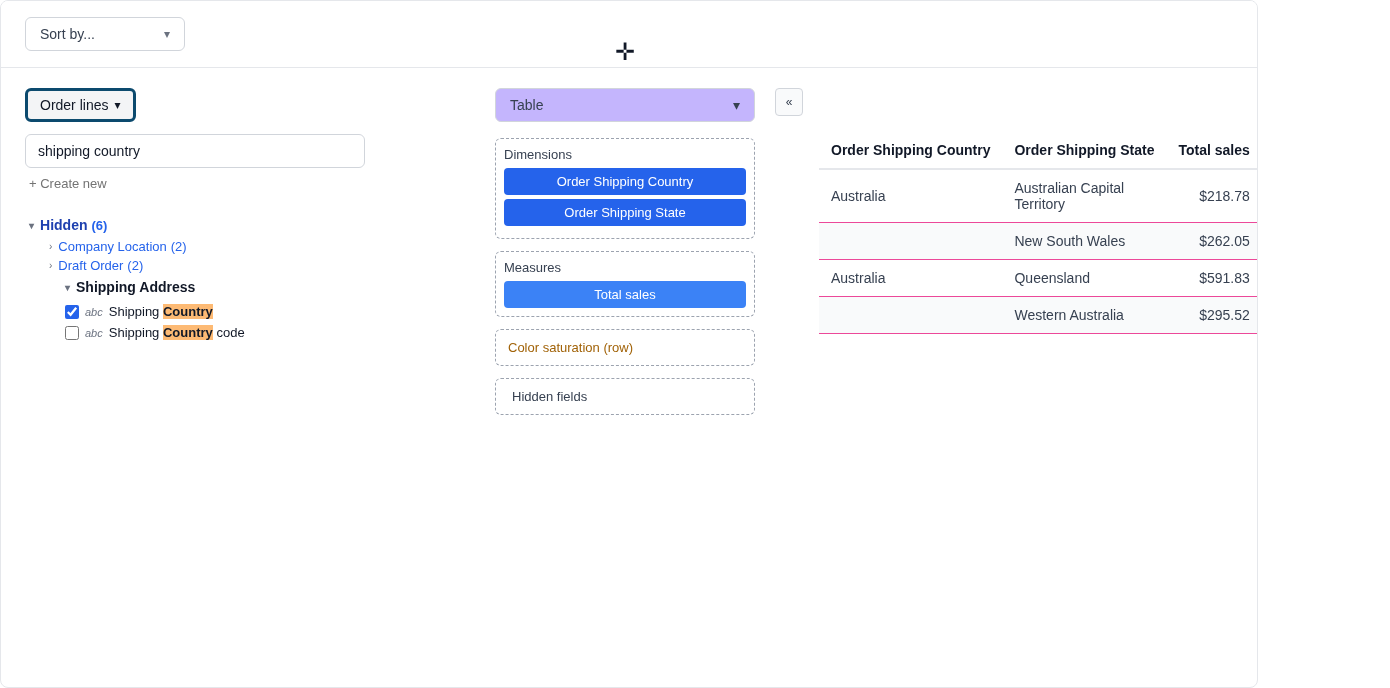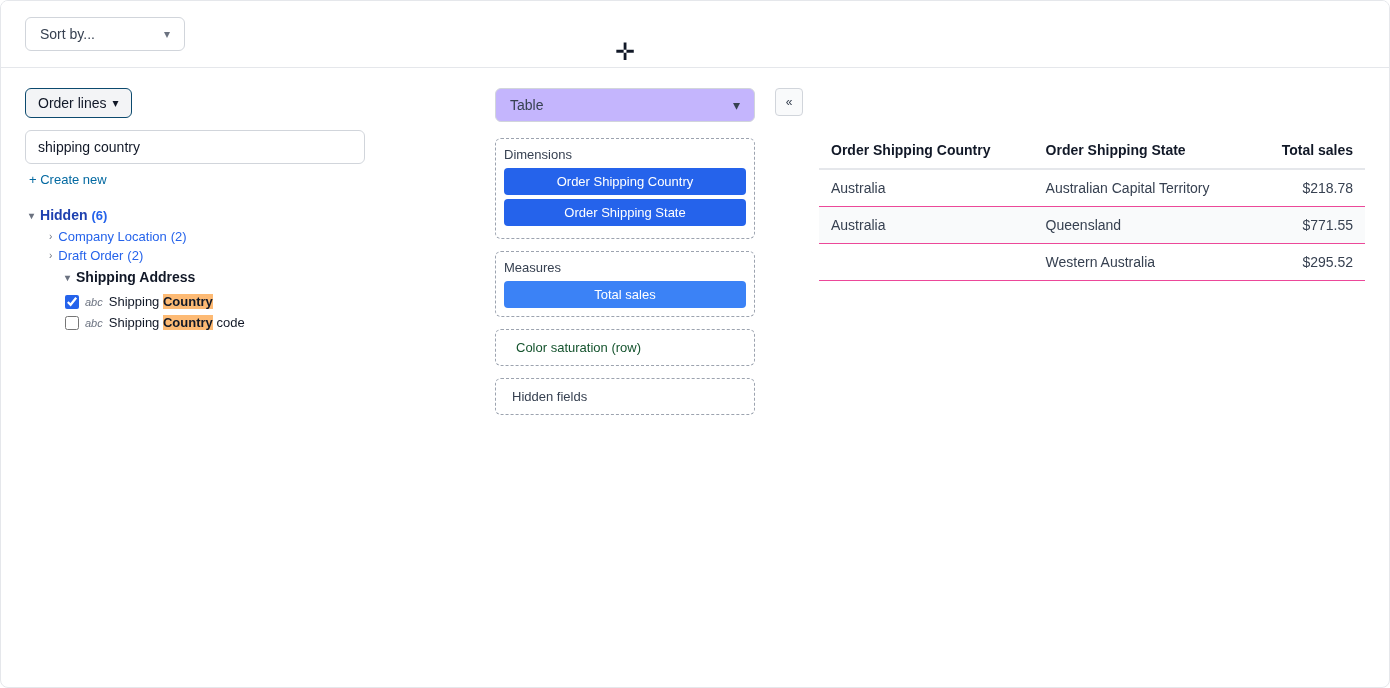--- a/index.html
+++ b/index.html
@@ -3,21 +3,21 @@
   <meta charset="utf-8">
   <style>
     * { box-sizing: border-box; margin: 0; padding: 0; }
     body {
       font-family: -apple-system, BlinkMacSystemFont, 'Segoe UI', sans-serif;
       background: #fff;
       color: #333;
       font-size: 14px;
     }
     .page-wrapper {
-      width: 1390px;
+      width: 1258px;
       min-height: 688px;
       background: #fff;
       position: relative;
       border: 1px solid #e5e7eb;
       border-radius: 8px;
       overflow: hidden;
     }
     
     .sort-bar {
       padding: 16px 24px;
@@ -53,21 +53,21 @@
     
     .field-explorer {
       width: 340px;
       flex-shrink: 0;
     }
     .order-lines-btn {
       display: inline-flex;
       align-items: center;
       gap: 6px;
       background: #f3f4f6;
-      border: 1px solid #0c4a6e;
+      border: 3px solid #0c4a6e;
       border-radius: 6px;
       padding: 6px 12px;
       font-size: 14px;
       font-weight: 500;
       color: #111827;
       cursor: pointer;
       margin-bottom: 12px;
     }
     .order-lines-btn .chevron {
       font-size: 12px;
@@ -79,24 +79,24 @@
       width: 100%;
       border: 1px solid #d1d5db;
       border-radius: 6px;
       padding: 8px 12px;
       font-size: 14px;
       color: #111827;
       outline: none;
       max-width: 420px;
     }
     .create-new-link {
-      color: #0369a1;
-      font-size: 13px;
-      cursor: pointer;
-      margin-bottom: 18px;
+      color: #737373;
+      font-size: 13px;
+      cursor: pointer;
+      margin-bottom: 24px;
       display: block;
       padding-left: 4px;
     }
     .tree-section {
       padding-left: 4px;
     }
     .tree-item {
       display: flex;
       align-items: center;
       gap: 4px;
@@ -223,24 +223,24 @@
       color: #fff;
       border-radius: 4px;
       padding: 6px 10px;
       font-size: 13px;
       cursor: pointer;
       text-align: center;
     }
     .color-sat-box {
       border: 1.5px dashed #9ca3af;
       border-radius: 6px;
-      padding: 10px 20px;
+      padding: 10px 12px;
       margin-bottom: 12px;
       font-size: 13px;
-      color: #14532d;
+      color: #a16207;
     }
     .hidden-fields-box {
       border: 1.5px dashed #9ca3af;
       border-radius: 6px;
       padding: 10px 16px;
       font-size: 13px;
       color: #374151;
     }
     
     .data-table-panel {
@@ -417,23 +417,28 @@
               <th class="amount">Total sales</th>
             </tr>
           </thead>
           <tbody>
             <tr>
               <td>Australia</td>
               <td>Australian Capital Territory</td>
               <td class="amount">$218.78</td>
             </tr>
             <tr>
+              <td></td>
+              <td>New South Wales</td>
+              <td class="amount">$262.05</td>
+            </tr>
+            <tr>
               <td>Australia</td>
               <td>Queensland</td>
-              <td class="amount">$771.55</td>
+              <td class="amount">$591.83</td>
             </tr>
             <tr>
               <td></td>
               <td>Western Australia</td>
               <td class="amount">$295.52</td>
             </tr>
           </tbody>
         </table>
       </div>
     </div>

